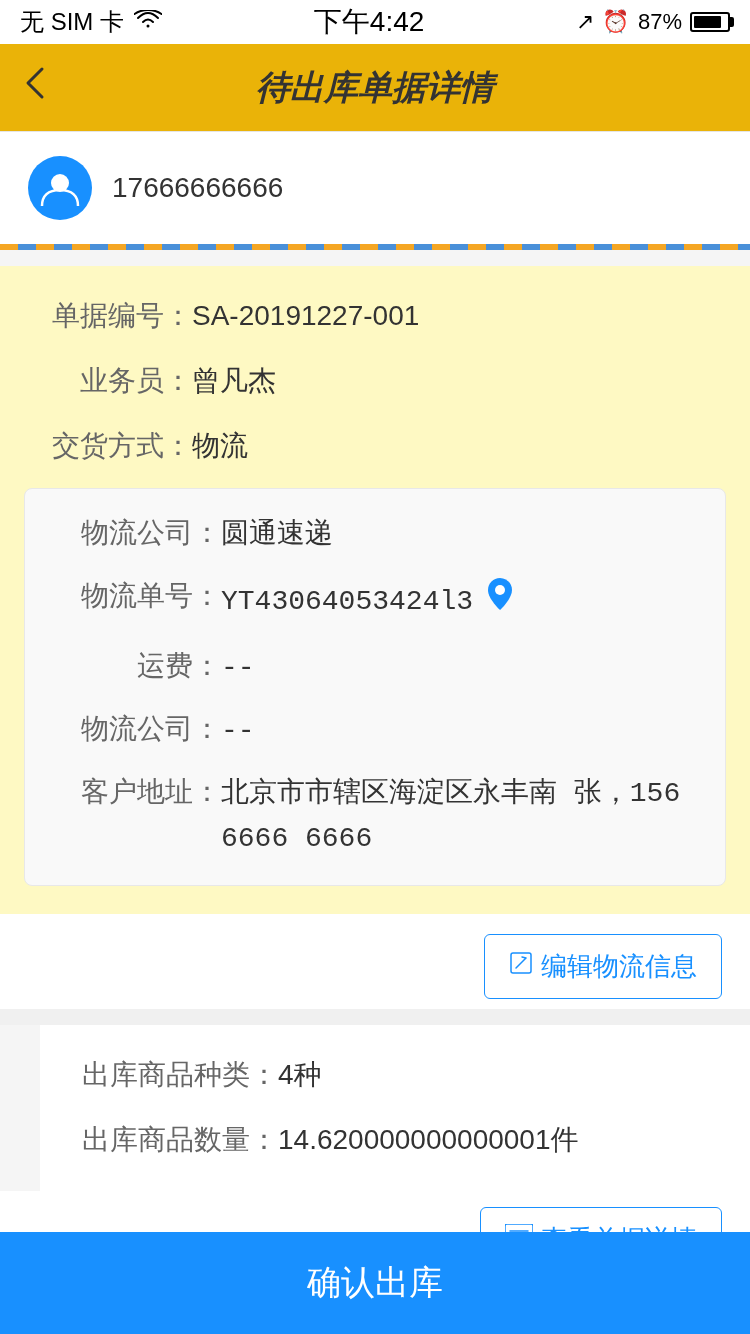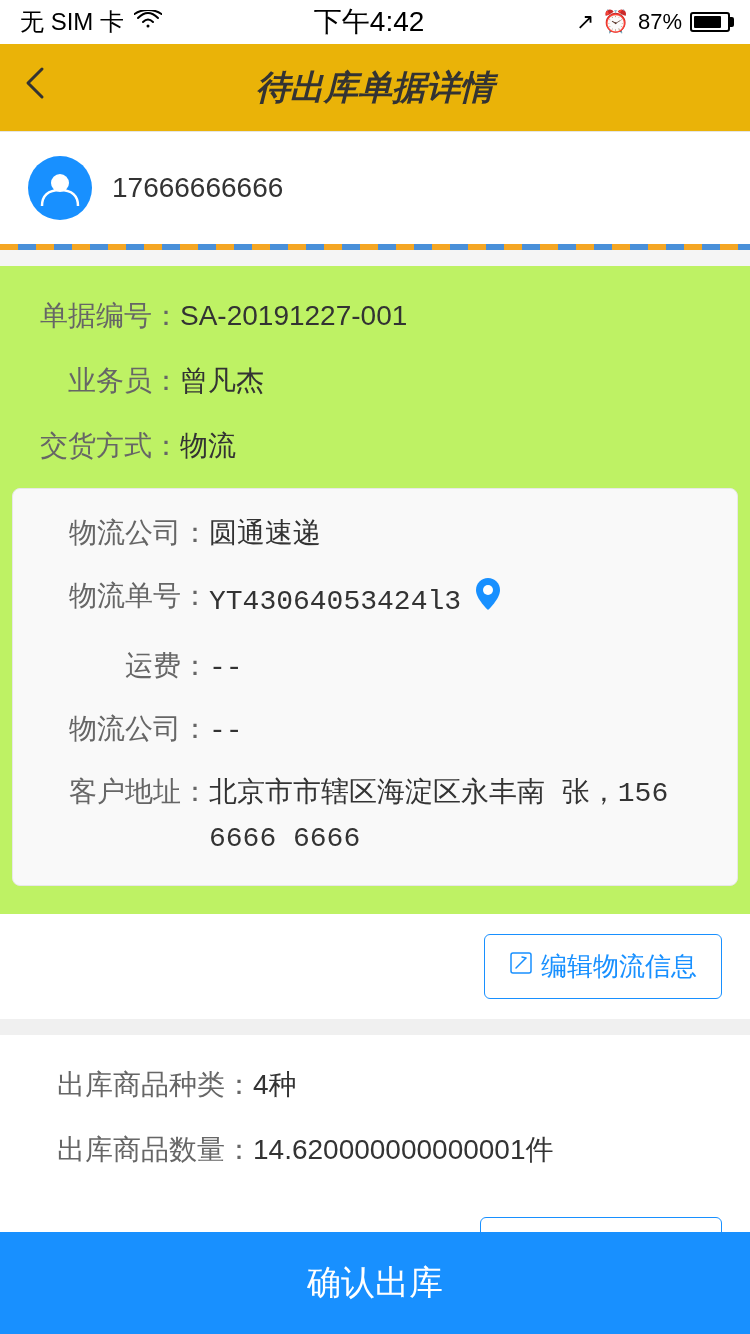--- a/index.html
+++ b/index.html
@@ -109,23 +109,23 @@
       background: repeating-linear-gradient(
         90deg,
         #f5a623 0px, #f5a623 18px,
         #4a90d9 18px, #4a90d9 36px
       );
       margin: 0;
     }
 
     
     .section {
-      background: #bef264;
+      background: #fef9c3;
       margin-top: 16px;
-      padding: 28px 12px;
+      padding: 28px 24px;
     }
 
     .info-row {
       display: flex;
       align-items: flex-start;
       margin-bottom: 20px;
       line-height: 1.6;
     }
     .info-row:last-child { margin-bottom: 0; }
     .info-label {
@@ -176,21 +176,21 @@
     }
     .location-icon {
       color: #1890ff;
       font-size: 30px;
     }
 
     
     .edit-btn-row {
       display: flex;
       justify-content: flex-end;
-      padding: 20px 28px 20px;
+      padding: 20px 28px 10px;
       background: #fff;
     }
     .edit-btn {
       border: 1px solid #1890ff;
       color: #1890ff;
       background: #fff;
       border-radius: 6px;
       padding: 14px 24px;
       font-size: 26px;
       display: flex;
@@ -201,22 +201,23 @@
 
     
     .gray-divider {
       height: 16px;
       background: #f0f0f0;
     }
 
     
     .product-section {
       background: #fff;
-      padding: 28px 43px;
+      padding: 28px 28px;
       margin-top: 0;
+      margin-left: 40px;
     }
 
     
     .view-btn-row {
       display: flex;
       justify-content: flex-end;
       padding: 16px 28px 28px;
       background: #fff;
     }
     .view-btn {

